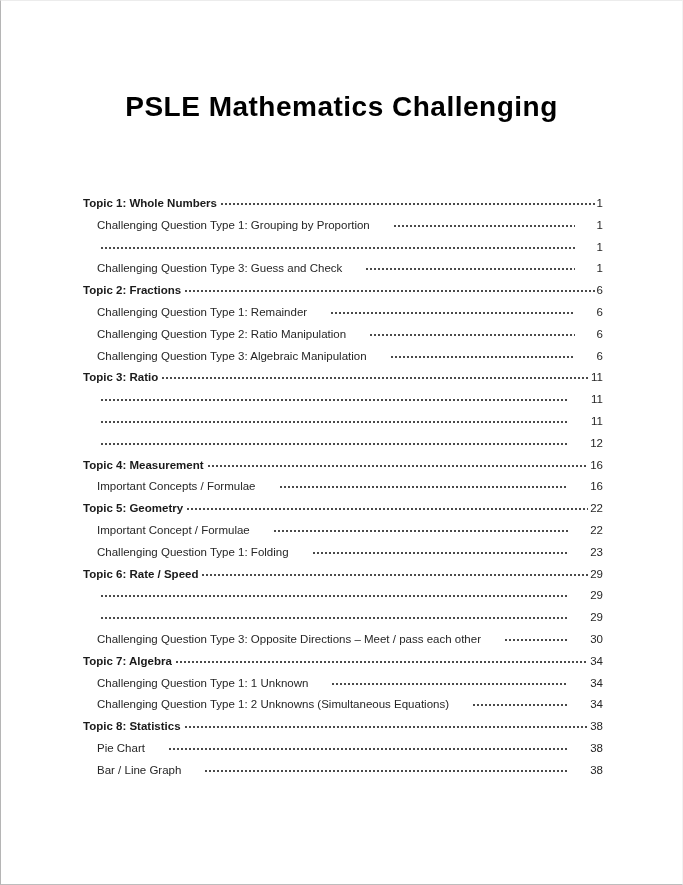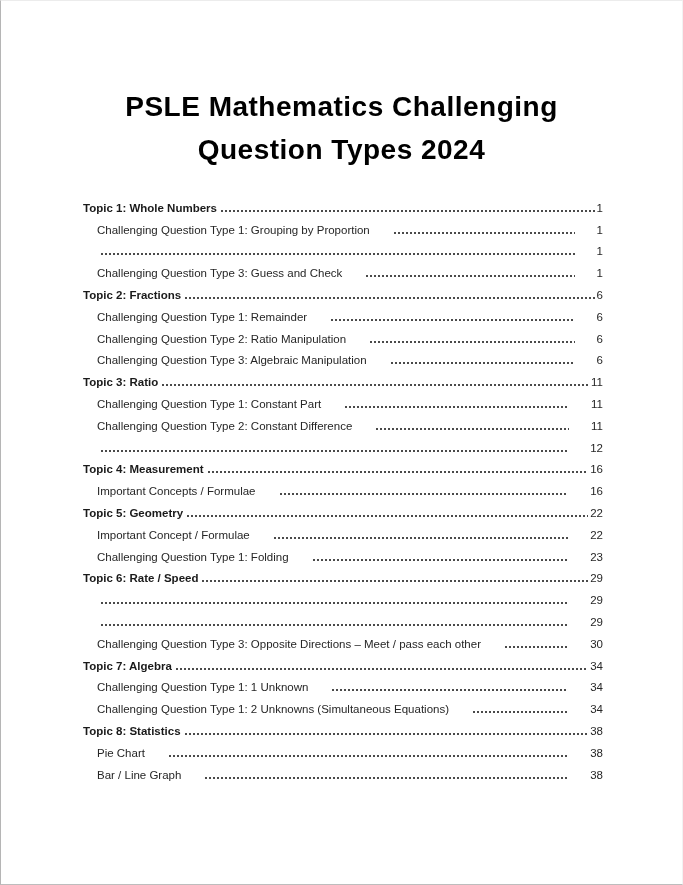--- a/index.html
+++ b/index.html
@@ -34,21 +34,21 @@
     letter-spacing: 0.5px;
   }
   .toc {
     position: absolute;
     top: 196px;
     left: 82px;
     width: 520px;
   }
   .row {
     display: flex;
-    align-items: center;
+    align-items: flex-start;
     height: 21.8px;
     font-size: 11.5px;
     white-space: nowrap;
     cursor: pointer;
   }
   .row.topic .label {
     font-weight: bold;
     color: #1a1a1a;
   }
   .row.sub {
@@ -77,21 +77,20 @@
     color: #262626;
   }
 </style>
 </head>
 <body>
 
 <div class="page">
 
   <div class="title">
     <div>PSLE Mathematics Challenging</div>
-    <div>Question Types 2024</div>
   </div>
 
   <div class="toc">
       <div class="row topic">
         <span class="label">Topic 1: Whole Numbers</span>
         <span class="leader"></span>
         <span class="pagenum">1</span>
       </div>
       <div class="row sub">
         <span class="label">Challenging Question Type 1: Grouping by Proportion</span>
@@ -126,26 +125,24 @@
         <span class="label">Challenging Question Type 3: Algebraic Manipulation</span>
         <span class="leader"></span>
         <span class="pagenum">6</span>
       </div>
       <div class="row topic">
         <span class="label">Topic 3: Ratio</span>
         <span class="leader"></span>
         <span class="pagenum">11</span>
       </div>
       <div class="row sub">
-        <span class="label">Challenging Question Type 1: Constant Part</span>
         <span class="leader"></span>
         <span class="pagenum">11</span>
       </div>
       <div class="row sub">
-        <span class="label">Challenging Question Type 2: Constant Difference</span>
         <span class="leader"></span>
         <span class="pagenum">11</span>
       </div>
       <div class="row sub">
         <span class="leader"></span>
         <span class="pagenum">12</span>
       </div>
       <div class="row topic">
         <span class="label">Topic 4: Measurement</span>
         <span class="leader"></span>

